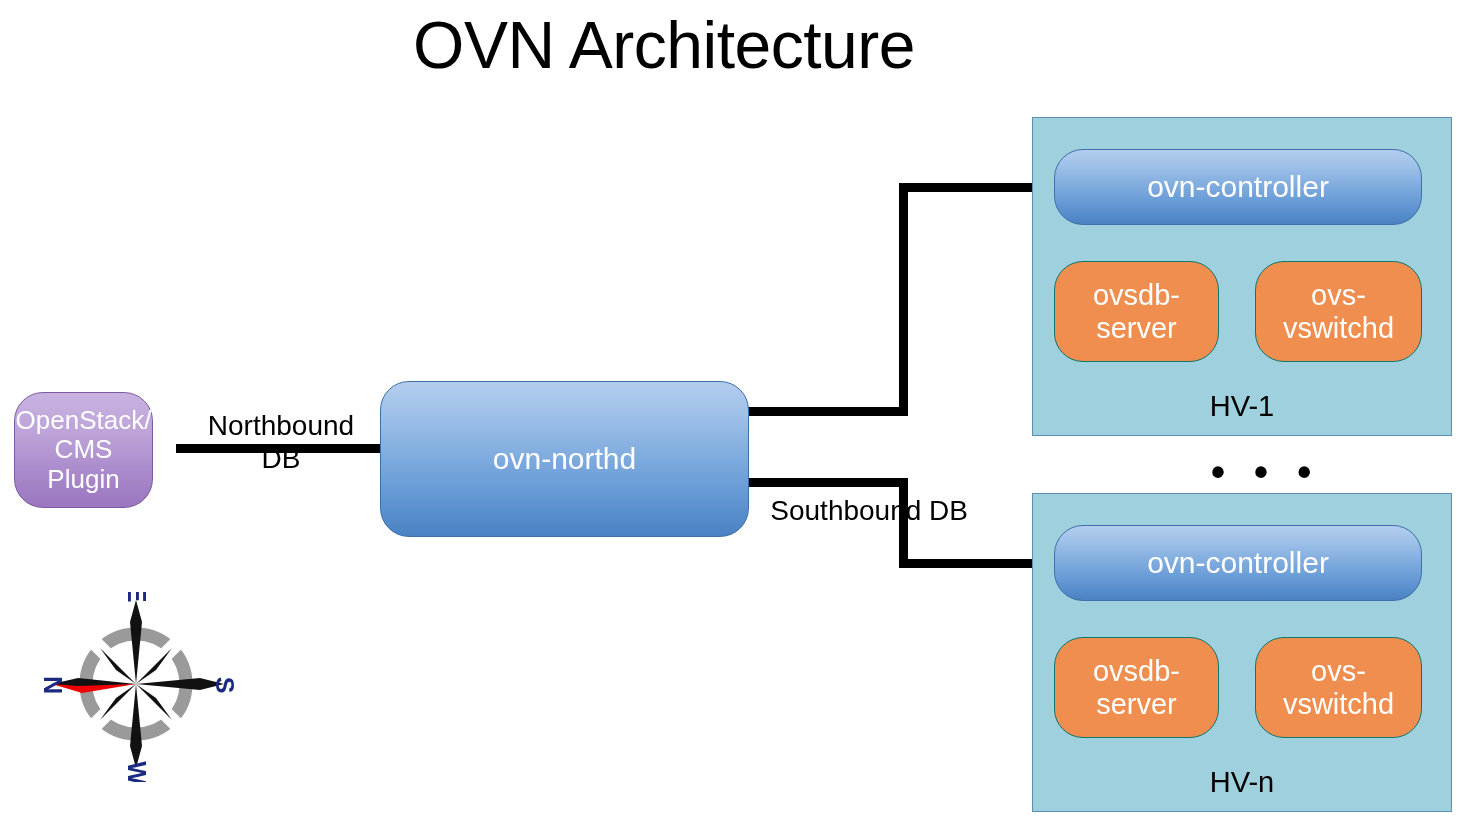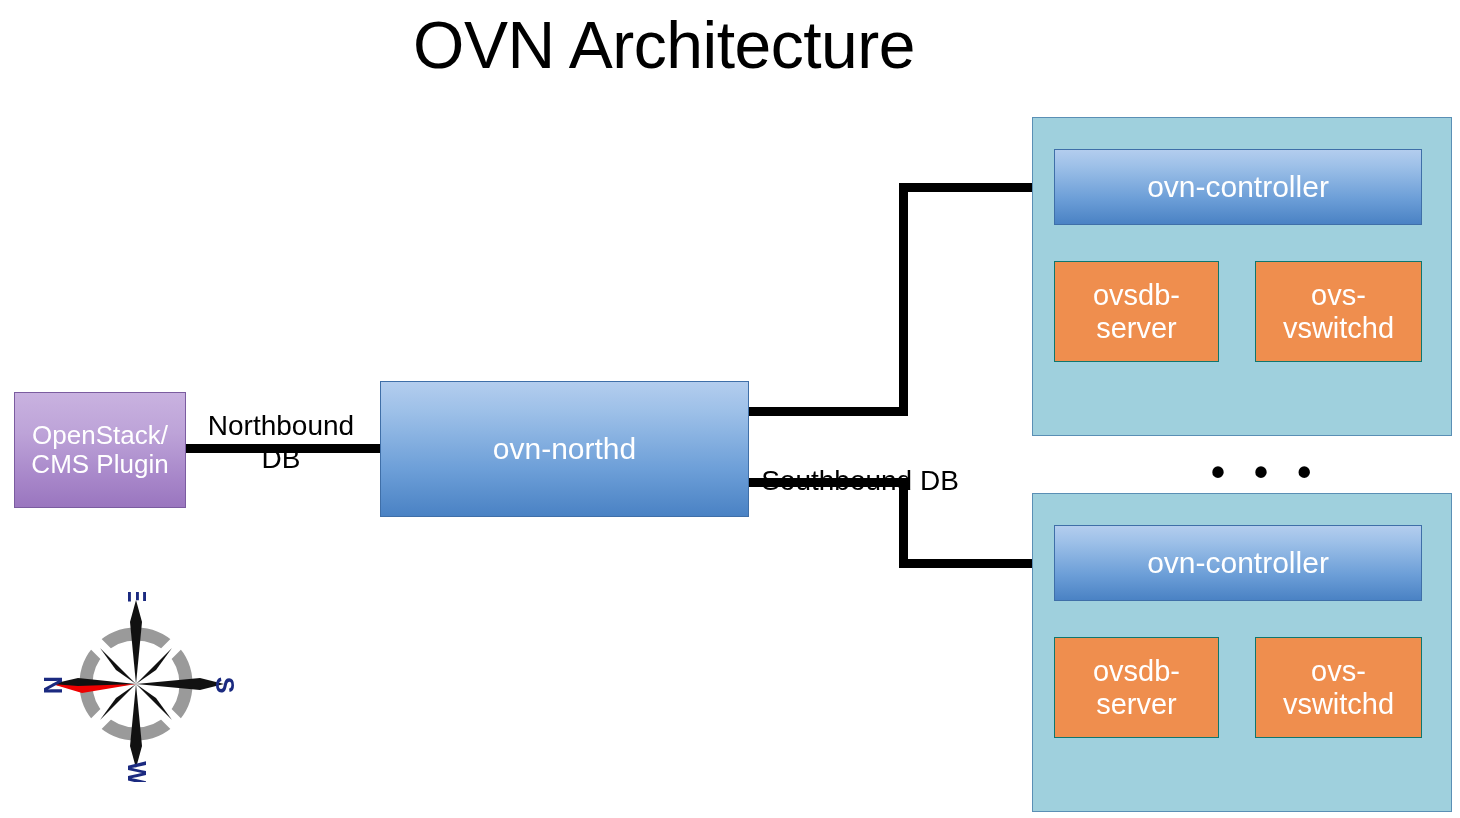--- a/index.html
+++ b/index.html
@@ -35,20 +35,21 @@
   .node {
     position: absolute;
     box-sizing: border-box;
     display: flex;
     align-items: center;
     justify-content: center;
     text-align: center;
     color: #ffffff;
     line-height: 1.12;
     white-space: pre-line;
+    border-radius: 29px;
   }
 
   .blue-node {
     background: linear-gradient(to bottom, #b3cdee 0%, #9dc0e8 22%, #6d9fd8 65%, #4a82c4 100%);
     border: 1px solid #3f6fa8;
     font-size: 30px;
   }
 
   .purple-node {
     background: linear-gradient(to bottom, #c9b2e0 0%, #bda3d8 35%, #a786c9 75%, #9a76bf 100%);
@@ -131,43 +132,45 @@
 
 <div class="line" style="left:1130px; top:224px; width:8px; height:38px;"></div>
 <div class="line" style="left:1344px; top:224px; width:8px; height:38px;"></div>
 
 <div class="line" style="left:1130px; top:600px; width:8px; height:38px;"></div>
 <div class="line" style="left:1344px; top:600px; width:8px; height:38px;"></div>
 
 <div class="edge-label" style="left:186px; top:373px; width:190px;">Northbound
 DB</div>
 
-<div class="edge-label" style="left:752px; top:428px; width:216px; text-align:center;">Southbound DB</div>
-
-<div class="node purple-node" style="left:14px; top:392px; width:172px; height:116px;">OpenStack/
+<div class="edge-label" style="left:752px; top:458px; width:216px; text-align:right;">Southbound DB</div>
+
+<div class="node purple-node" style="left:14px; top:392px; width:139px; height:116px;">OpenStack/
 CMS Plugin</div>
 
-<div class="node blue-node" style="left:380px; top:381px; width:369px; height:136px;">ovn-northd</div>
+<div class="node blue-node" style="left:380px; top:381px; width:369px; height:156px;">ovn-northd</div>
 
 <div class="hv-container" style="left:1032px; top:117px; width:420px; height:319px;">
   <div class="node blue-node" style="left:21px; top:31px; width:368px; height:76px;">ovn-controller</div>
   <div class="node orange-node" style="left:21px; top:143px; width:165px; height:101px;">ovsdb-
 server</div>
   <div class="node orange-node" style="left:222px; top:143px; width:167px; height:101px;">ovs-
 vswitchd</div>
+  <div class="hv-label" style="top:272px;">HV-1</div>
 </div>
 
 <div class="ellipsis" style="left:1211px; top:452px;">• • •</div>
 
 <div class="hv-container" style="left:1032px; top:493px; width:420px; height:319px;">
   <div class="node blue-node" style="left:21px; top:31px; width:368px; height:76px;">ovn-controller</div>
   <div class="node orange-node" style="left:21px; top:143px; width:165px; height:101px;">ovsdb-
 server</div>
   <div class="node orange-node" style="left:222px; top:143px; width:167px; height:101px;">ovs-
 vswitchd</div>
+  <div class="hv-label" style="top:272px;">HV-n</div>
 </div>
 
 <div id="compass">
   <svg width="196" height="190" viewBox="0 0 196 190" xmlns="http://www.w3.org/2000/svg">
 
     <circle cx="98" cy="92" r="50" fill="none" stroke="#9a9a9a" stroke-width="13"></circle>
 
     <g stroke="#ffffff" stroke-width="15" stroke-linecap="butt">
       <line x1="70" y1="64" x2="56" y2="50"></line>
       <line x1="126" y1="64" x2="140" y2="50"></line>

